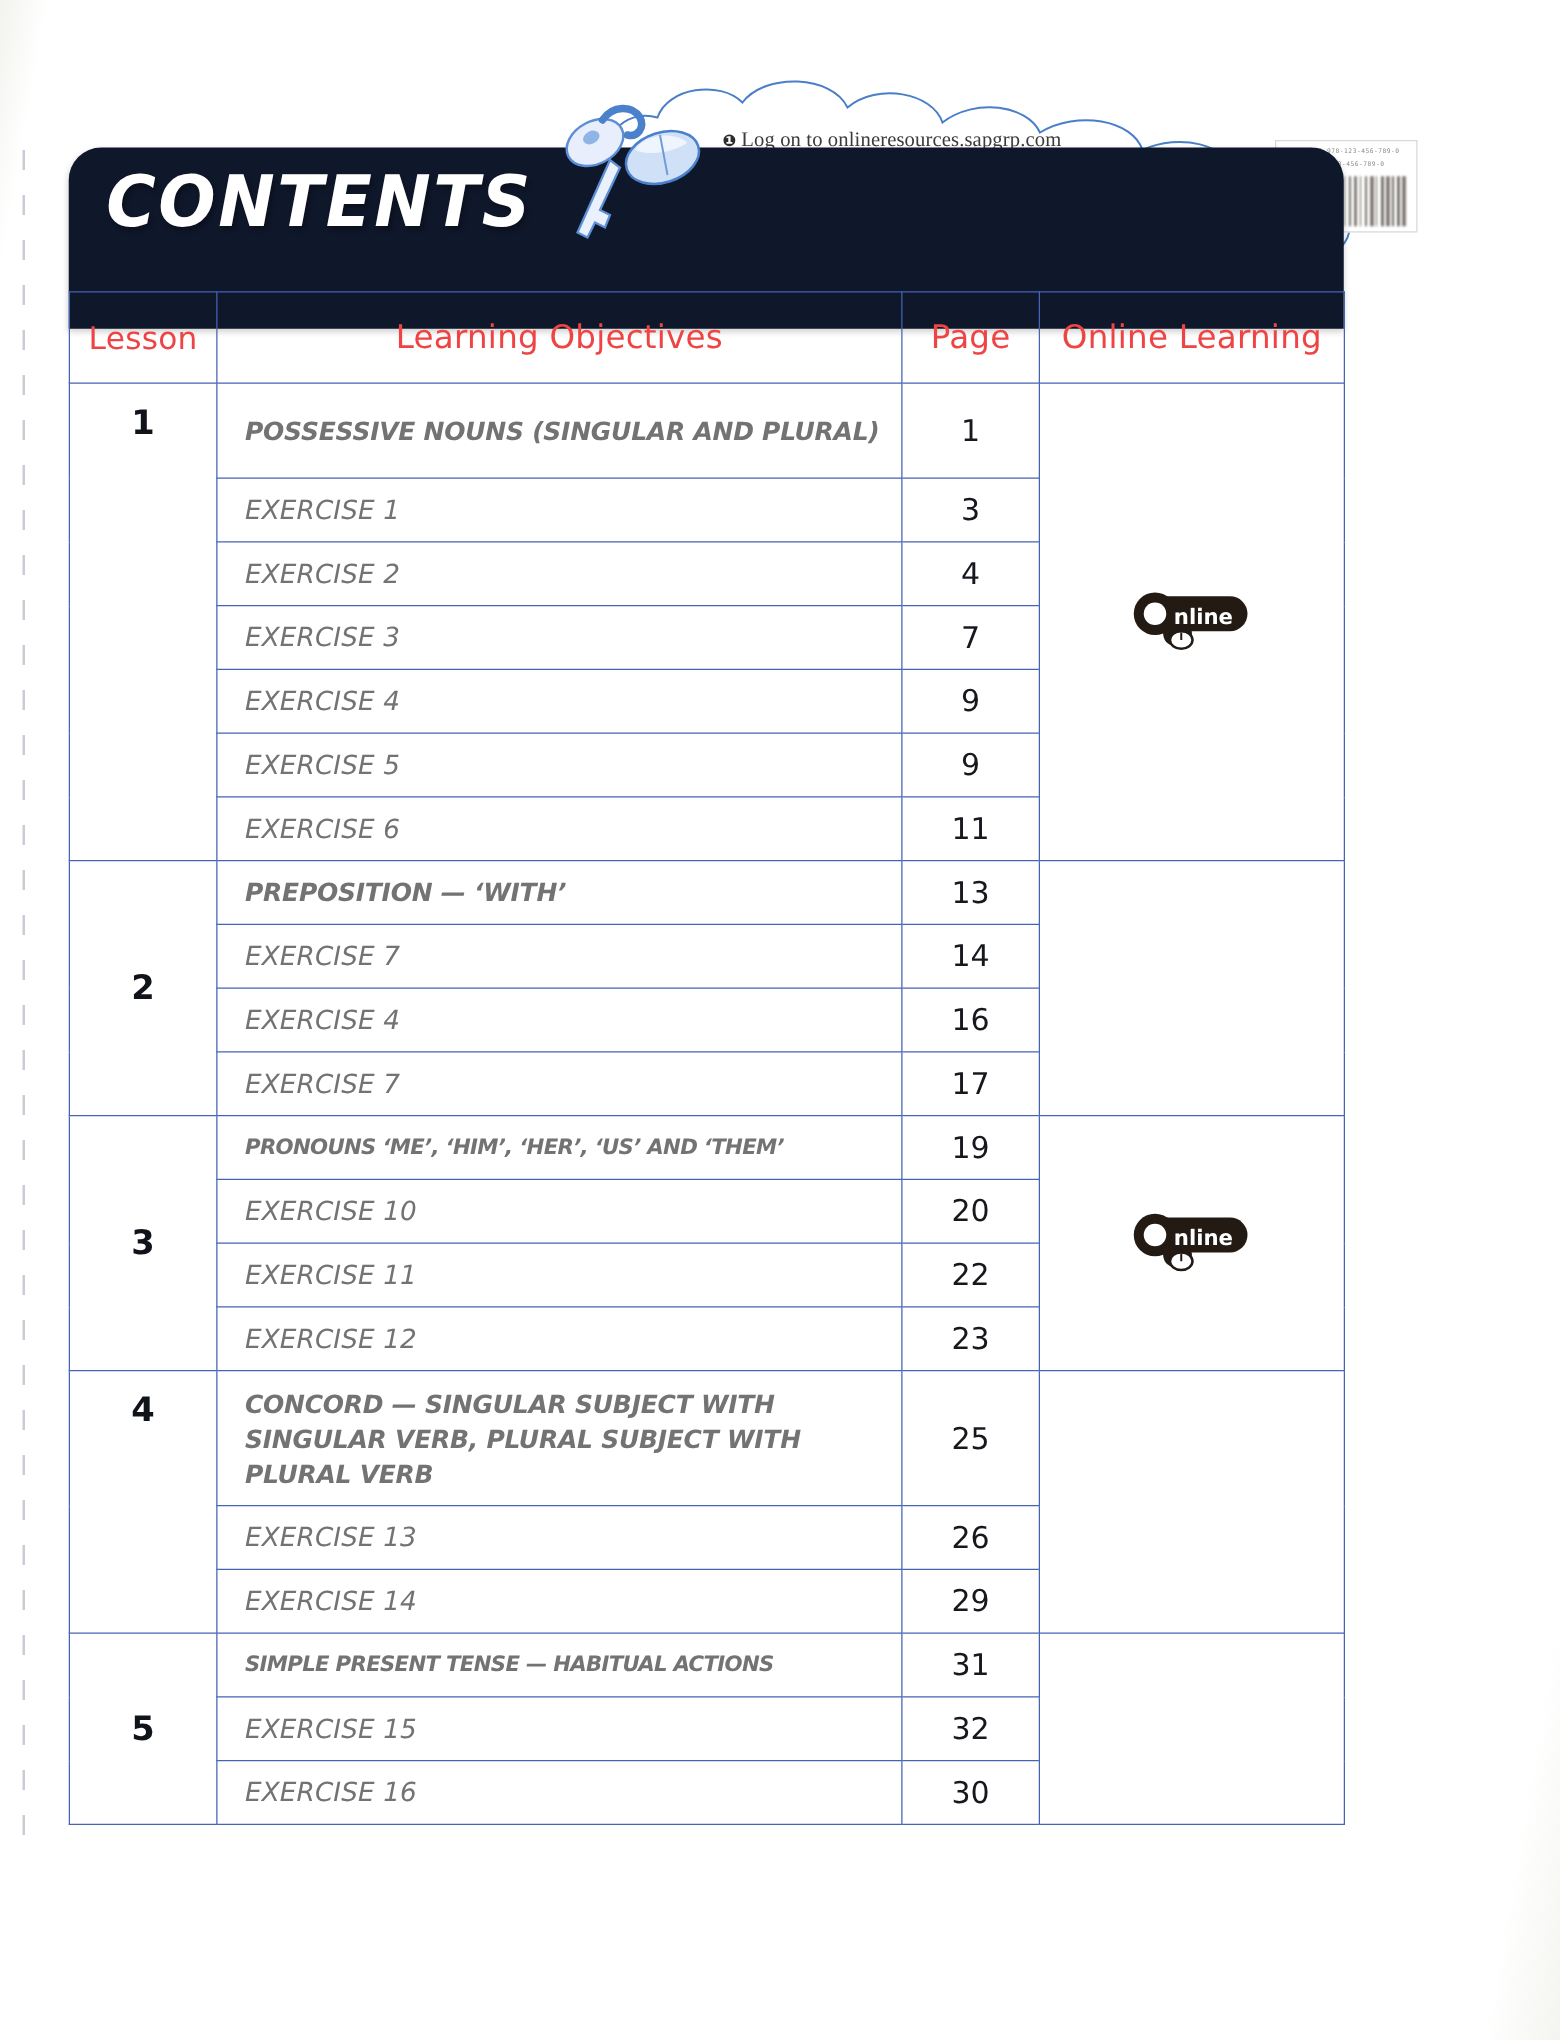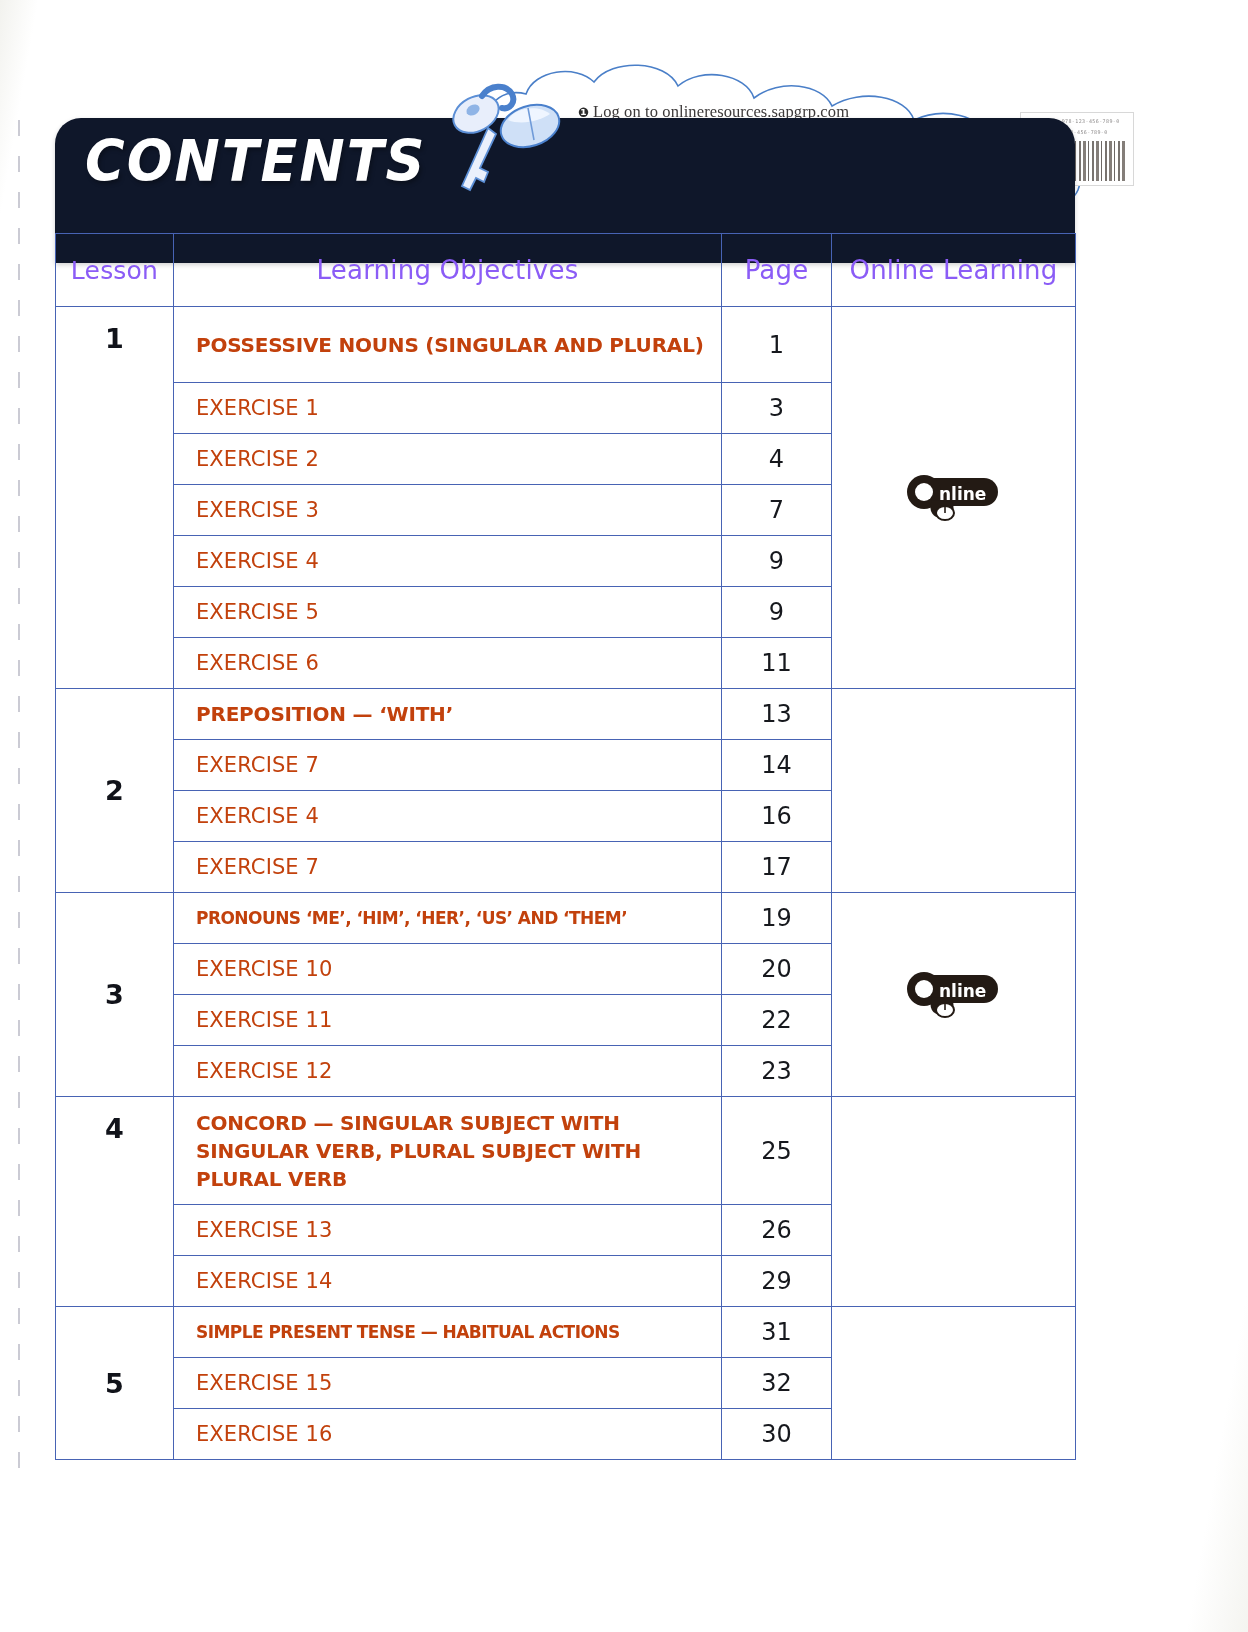--- a/index.html
+++ b/index.html
@@ -154,44 +154,45 @@
   .col-lesson  { width: 118px; }
   .col-obj     { width: 548px; }
   .col-page    { width: 110px; }
   .col-online  { width: 244px; }
 
   thead th {
     height: 72px;
     background: linear-gradient(to bottom, #eef4fb 0%, #ffffff 55%, #f7fafd 100%);
     font-weight: normal;
     font-size: 26px;
-    color: #8b5cf6;
+    color: #ef4444;
     font-family: "DejaVu Sans", sans-serif;
     letter-spacing: .2px;
   }
   thead th.h-lesson { font-size: 25px; }
 
   td.lesson-num {
     text-align: center;
     font-size: 27px;
     font-weight: bold;
     color: #11131a;
     font-family: "DejaVu Sans", sans-serif;
     vertical-align: top;
     padding-top: 16px;
   }
   td.lesson-num.mid { vertical-align: middle; padding-top: 0; }
 
   td.obj {
     padding: 11px 10px 11px 22px;
     font-size: 20.5px;
     line-height: 28px;
-    color: #c2410c;
+    color: #737373;
     font-family: "DejaVu Sans", sans-serif;
     letter-spacing: -.1px;
+    font-style: italic;
   }
   td.obj.title {
     font-weight: bold;
     font-size: 20px;
     letter-spacing: -.2px;
   }
   td.obj.title.tight { font-size: 17px; letter-spacing: -.55px; }
   td.obj.ex {
     font-size: 21px;
     font-weight: normal;

